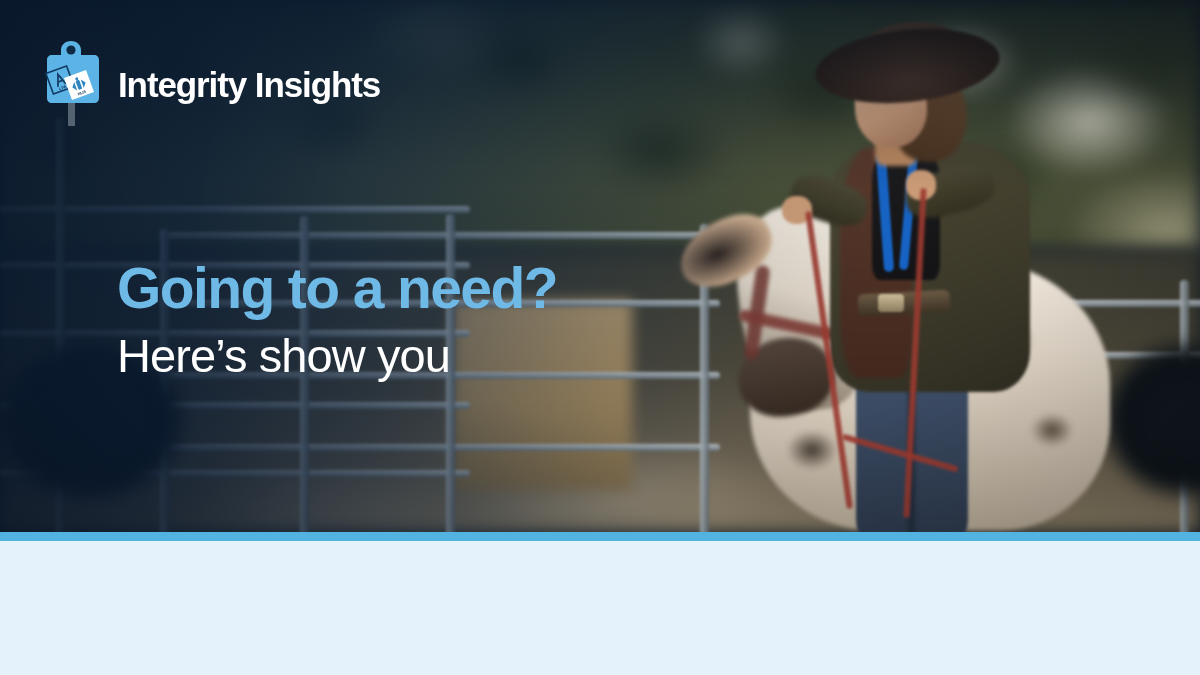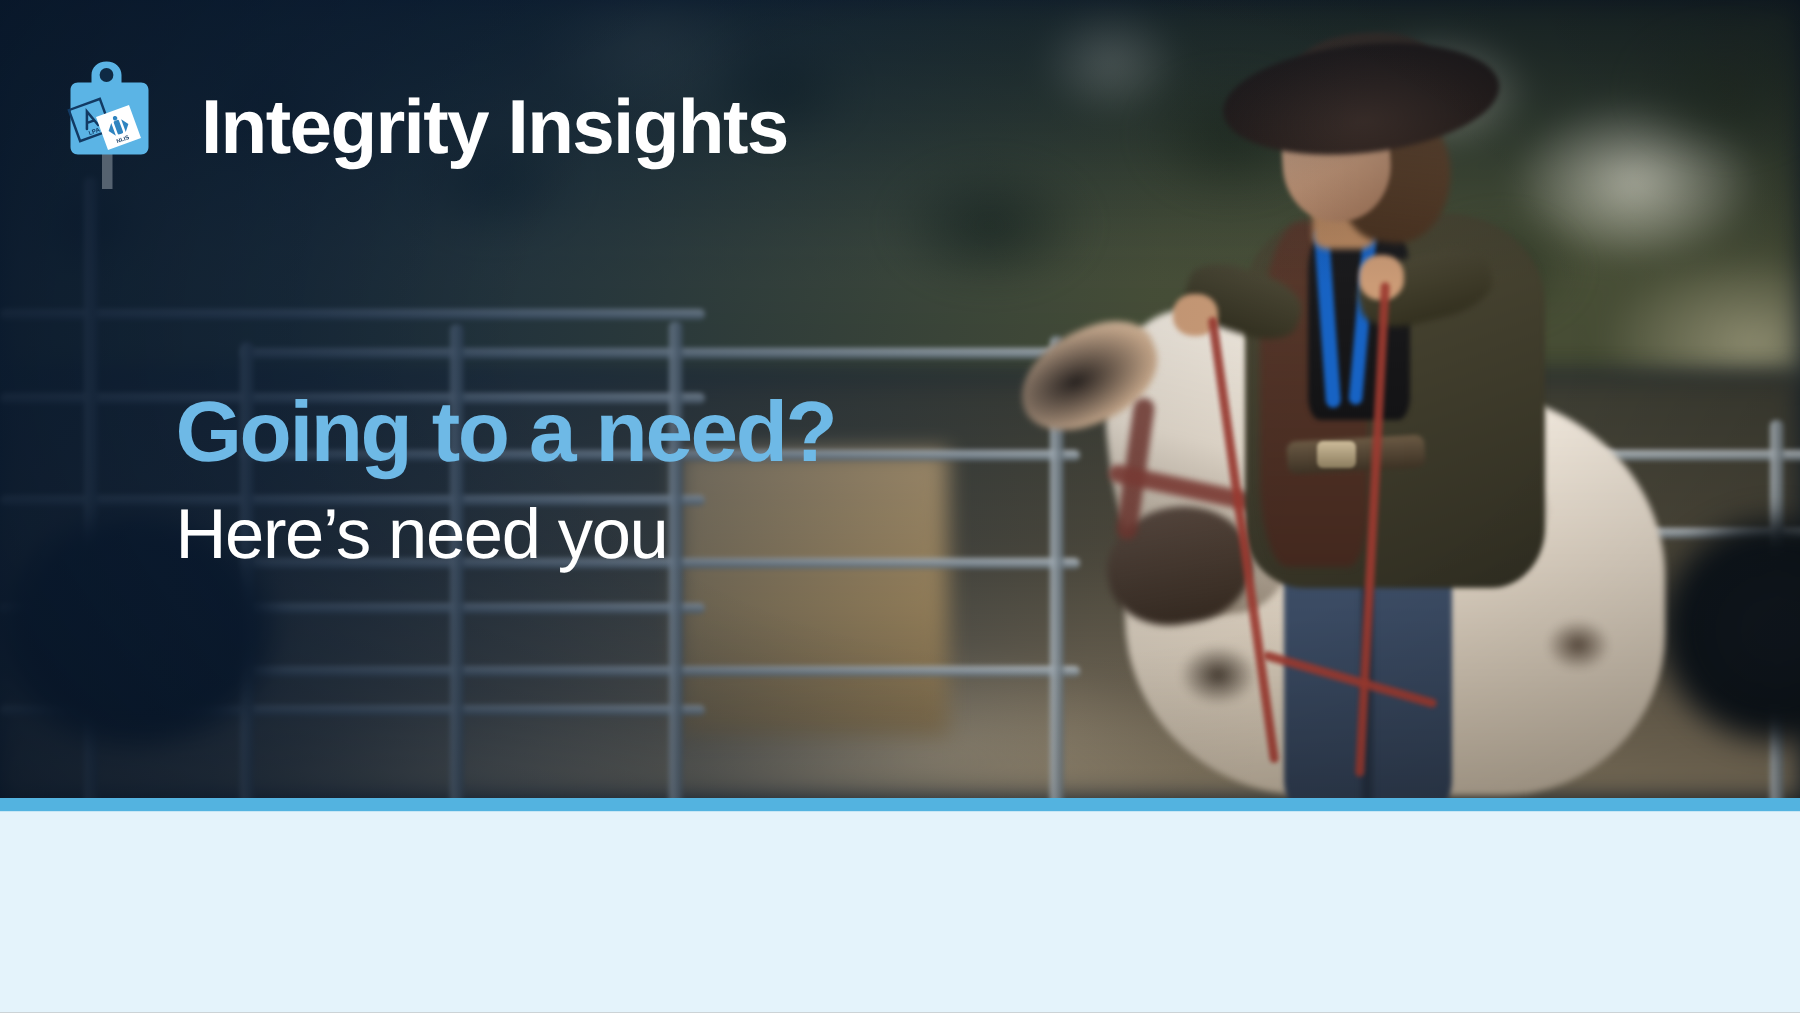--- a/index.html
+++ b/index.html
@@ -173,22 +173,22 @@
     position:absolute; inset:0;
     background:radial-gradient(ellipse 900px 560px at 58% 42%, rgba(0,0,0,0) 38%, rgba(0,0,0,.38) 100%);
   }
   .grade-topdark {
     position:absolute; left:0; top:0; width:100%; height:190px;
     background:linear-gradient(180deg, rgba(6,18,33,.55) 0%, rgba(6,18,33,.18) 60%, rgba(6,18,33,0) 100%);
   }
 
   
   .brand { position:absolute; left:42px; top:38px; display:flex; align-items:center; gap:16px; }
-  .brand-title { color:#fff; font-size:51px; font-weight:700; letter-spacing:-1.1px;
-                 line-height:1; white-space:nowrap;margin-left:16px; }
+  .brand-title { color:#fff; font-size:35px; font-weight:700; letter-spacing:-1.1px;
+                 line-height:1; white-space:nowrap; }
 
   
   .headline { position:absolute; left:117px; top:258px; width:600px; }
   .hl-1 { color:#6EB9E6; font-size:57px; font-weight:700; line-height:1.06; letter-spacing:-1.6px; }
   .hl-2 { color:#ffffff; font-size:47px; font-weight:400; line-height:1.20; letter-spacing:-.9px;
           margin-top:10px; }
 
   
   .stripe { position:absolute; left:0; top:532px; width:1200px; height:9px; background:#53B3E0; }
   .footer { position:absolute; left:0; top:541px; width:1200px; height:134px; background:#E4F3FB; }
@@ -286,21 +286,21 @@
             <text x="0" y="9.6" font-family="Liberation Sans, sans-serif" font-size="3.8" font-weight="700" fill="#123A63" text-anchor="middle">NLIS</text>
           </g>
         </svg>
       </span>
       <span class="brand-title">Integrity Insights</span>
     </div>
 
     <div class="headline">
       <div class="hl-1">Going to a need?</div>
       <div class="hl-2">
-        <div>Here’s need you</div>
+        <div>Here’s show you</div>
       </div>
     </div>
   </div>
 
   <div class="stripe"></div>
 
   <div class="footer">
 
     
 

